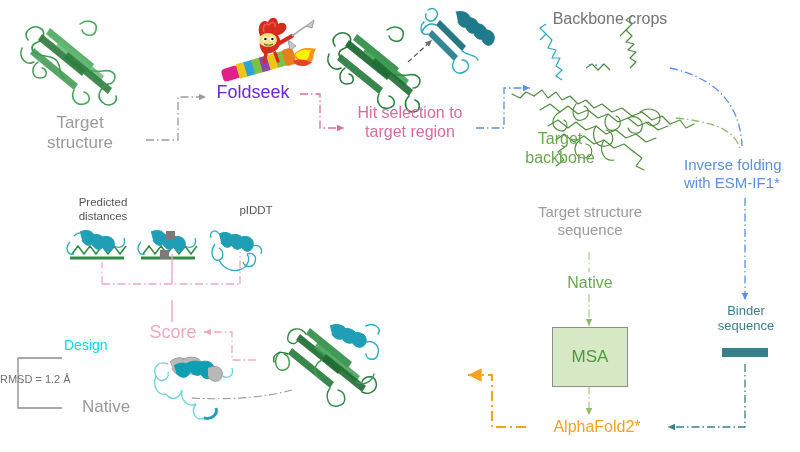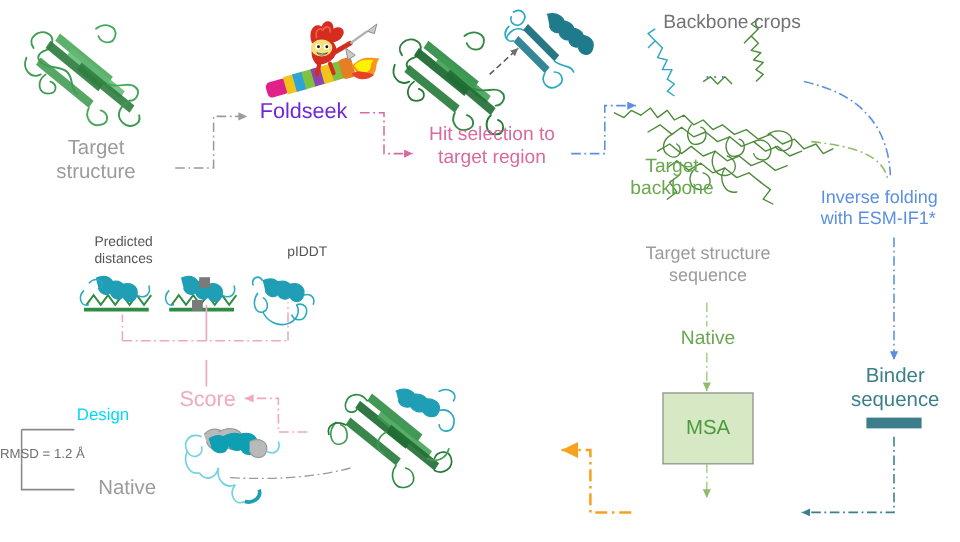--- a/index.html
+++ b/index.html
@@ -292,25 +292,26 @@
 
   <div class="lbl" style="left:509px;top:203px;width:162px;font-size:15px;color:#9b9b9b;">Target structure
 sequence</div>
 
   <div class="lbl" style="left:549px;top:274px;width:82px;font-size:16px;color:#6aa84f;">Native</div>
 
   <div class="msa-box" style="left:552px;top:327px;width:74px;height:58px;">
     <span style="font-size:17px;color:#4c9a3f;">MSA</span>
   </div>
 
-  <div class="lbl" style="left:694px;top:303px;width:104px;font-size:17px;color:#3d7e8c;text-align:center;">Binder
+  <div class="lbl" style="left:694px;top:303px;width:104px;font-size:13px;color:#3d7e8c;text-align:center;">Binder
 sequence</div>
 
   <div class="bar" style="left:722px;top:348px;width:46px;height:9px;"></div>
 
+  <div class="lbl" style="left:528px;top:418px;width:138px;font-size:16px;color:#f5a21e;">AlphaFold2*</div>
 
 
   <div class="lbl" style="left:134px;top:322px;width:78px;font-size:18px;color:#efa8bf;text-align:center;">Score</div>
 
   <div class="lbl" style="left:57px;top:196px;width:92px;font-size:11.5px;color:#555;">Predicted
 distances</div>
 
 
   <div class="lbl" style="left:224px;top:204px;width:64px;font-size:11.5px;color:#555;">pIDDT</div>
 

